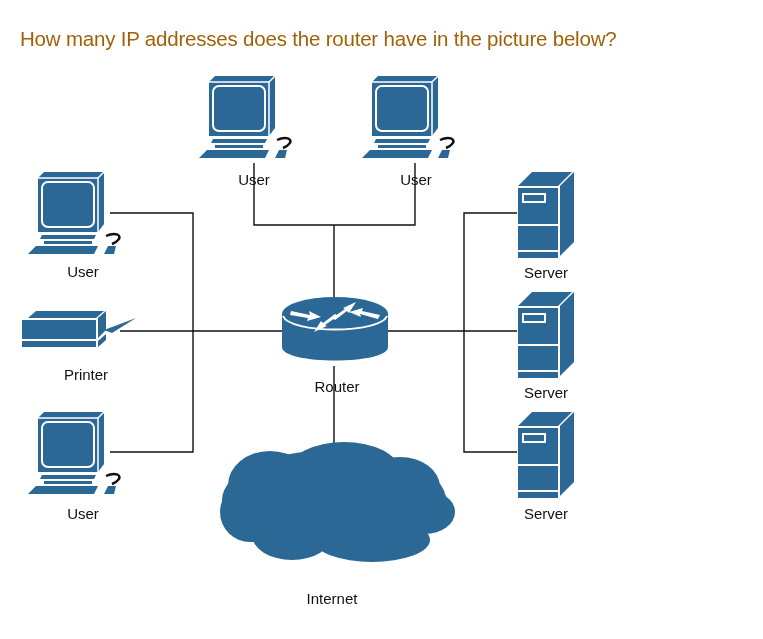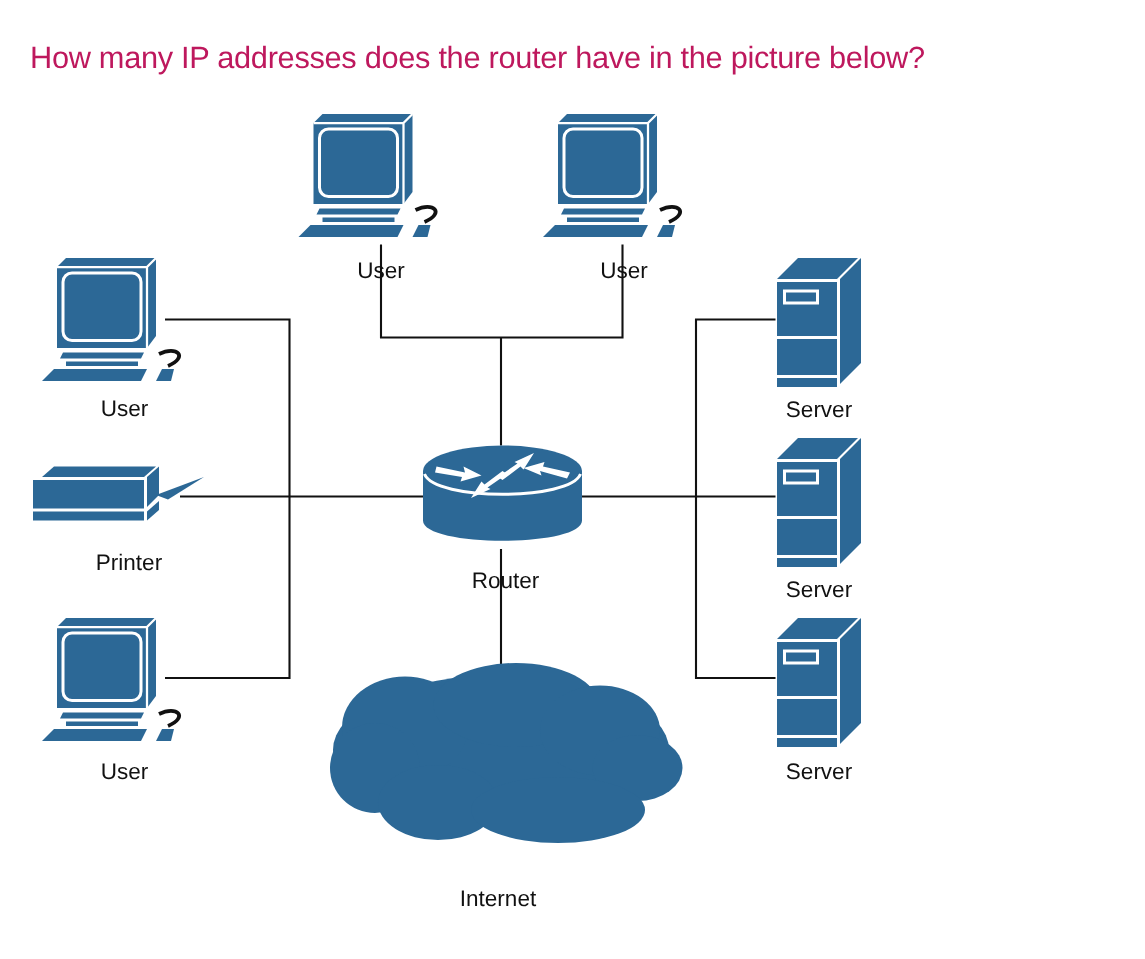--- a/index.html
+++ b/index.html
@@ -1,19 +1,19 @@
 <!DOCTYPE html>
 <html><head>
 <meta charset="utf-8">
 <style>
   html, body { margin:0; padding:0; background:#ffffff; }
   body { width:763px; height:639px; position:relative; overflow:hidden; }
   .question {
     position:absolute; left:20px; top:27px;
-    font-family:"Liberation Sans", sans-serif; font-size:20.5px; color:#be185d;
+    font-family:"Liberation Sans", sans-serif; font-size:20.5px; color:#a16207;
     letter-spacing:-0.2px;
   }
   svg.diagram { position:absolute; left:0; top:0; }
   .lbl { font-family:"Liberation Sans", sans-serif; font-size:15px; fill:#111; }
   .wire { stroke:#111; stroke-width:1.4; fill:none; }
   .dev { fill:#2c6896; }
 </style>
 </head>
 <body>
 

